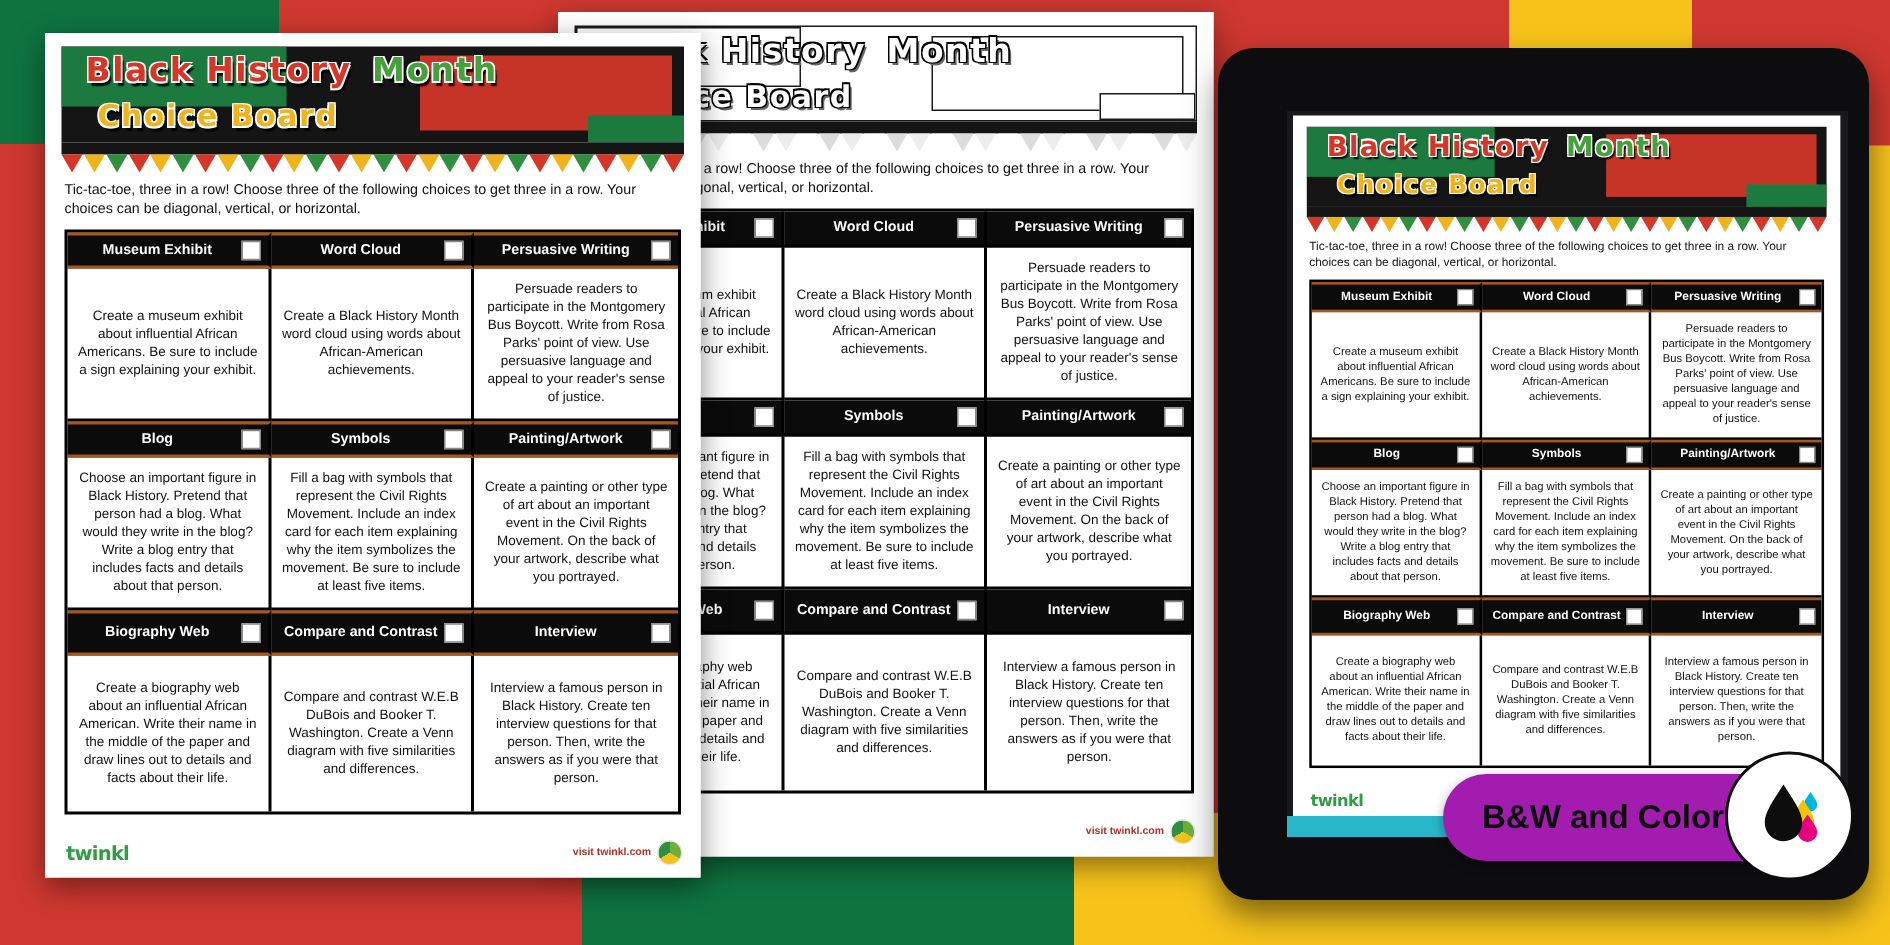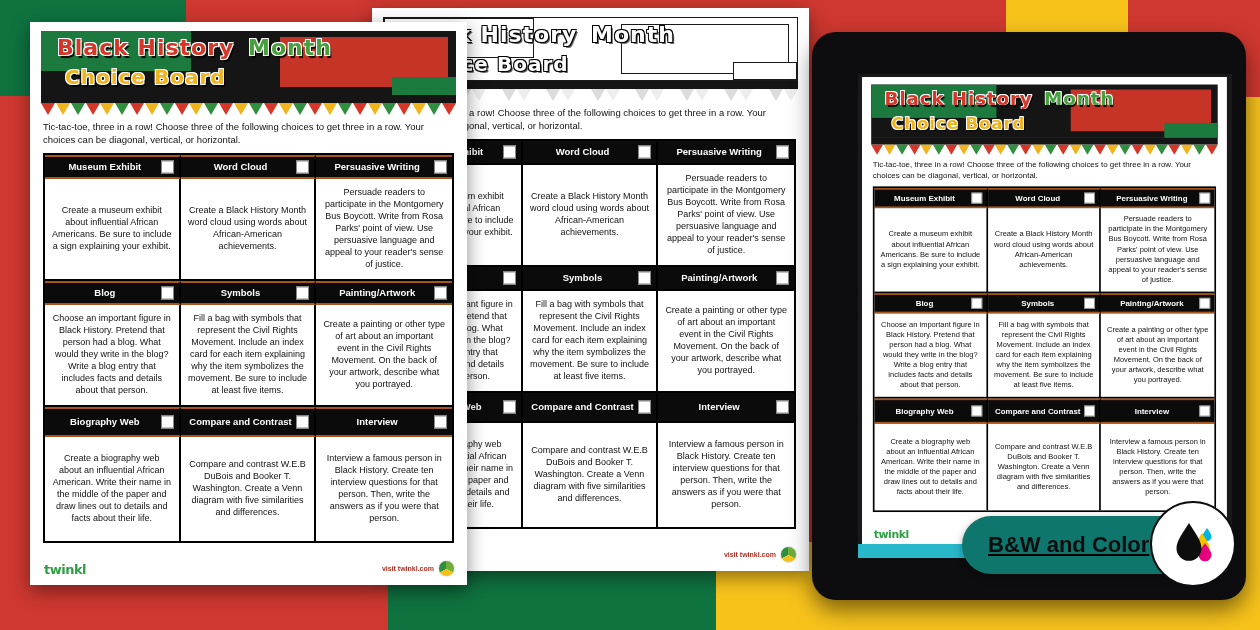--- a/index.html
+++ b/index.html
@@ -26,22 +26,22 @@
             background:#0d0d0f; border-radius:24px; z-index:4;
             box-shadow:0 10px 22px rgba(0,0,0,.5); }
   .screen { position:absolute; left:46px; top:42px; width:374px; height:484px;
             background:#191919; overflow:hidden; }
   .mini   { position:absolute; left:4px; top:3px; width:437px; height:563px;
             transform:scale(0.835); transform-origin:0 0; }
   .screen-bar { position:absolute; left:0; bottom:0; width:100%; height:14px; background:#29b7cb; }
 
   
   .format-badge { position:absolute; left:962px; top:516px; width:270px; height:58px;
-                  background:#0f766e; border-radius:29px; z-index:6; display:flex; align-items:center;
-                  box-shadow:0 3px 8px rgba(0,0,0,.35);text-decoration:underline; }
+                  background:#a21caf; border-radius:29px; z-index:6; display:flex; align-items:center;
+                  box-shadow:0 3px 8px rgba(0,0,0,.35); }
   .badge-text { font-size:22px; font-weight:600; padding-left:26px; color:#0d0d0d; }
   .badge-circle { position:absolute; right:-4px; top:-15px; width:86px; height:86px;
                   background:#fff; border:2px solid #0d0d0d; border-radius:50%;
                   display:flex; align-items:center; justify-content:center; box-sizing:border-box; }
 
   
   .sheet { width:437px; height:563px; background:#fff; position:relative; color:#111; }
   .band  { position:absolute; left:11px; top:9px; width:415px; height:64px;
            background:#151515; overflow:hidden; }
   .patch { position:absolute; }

